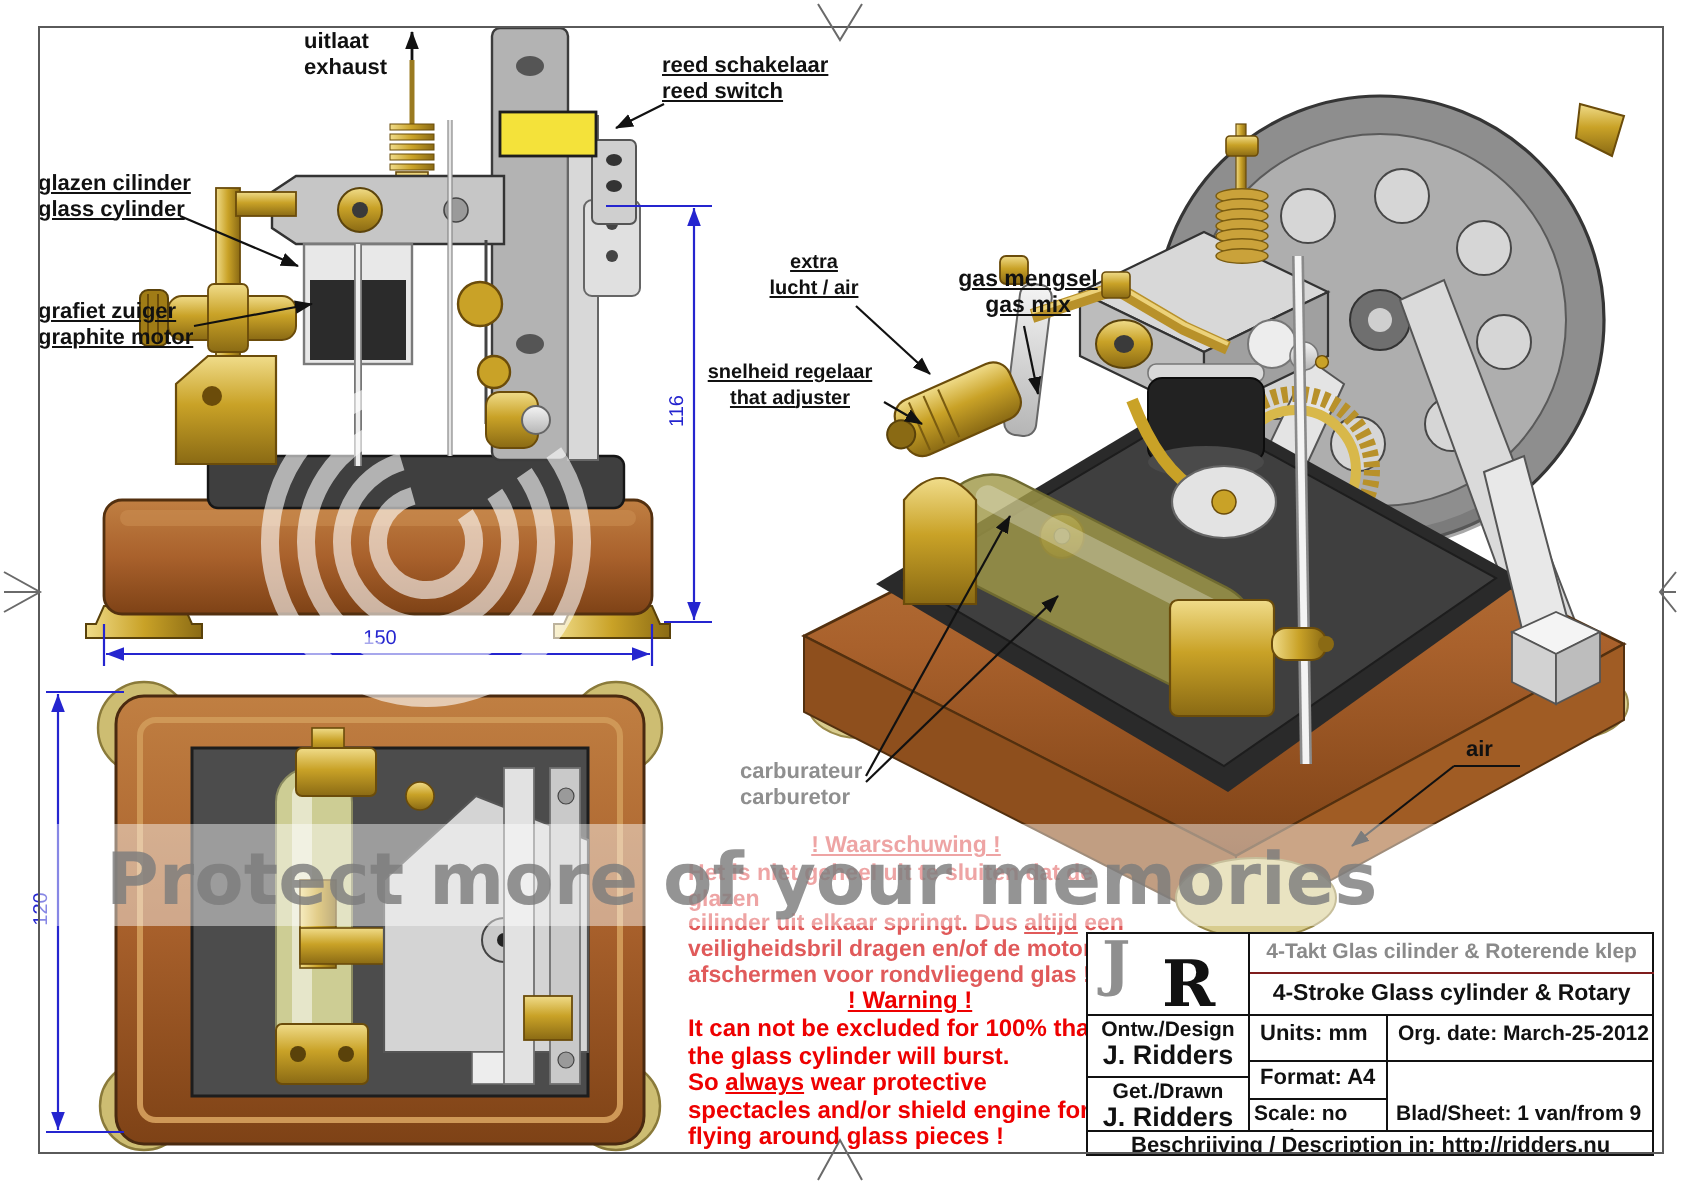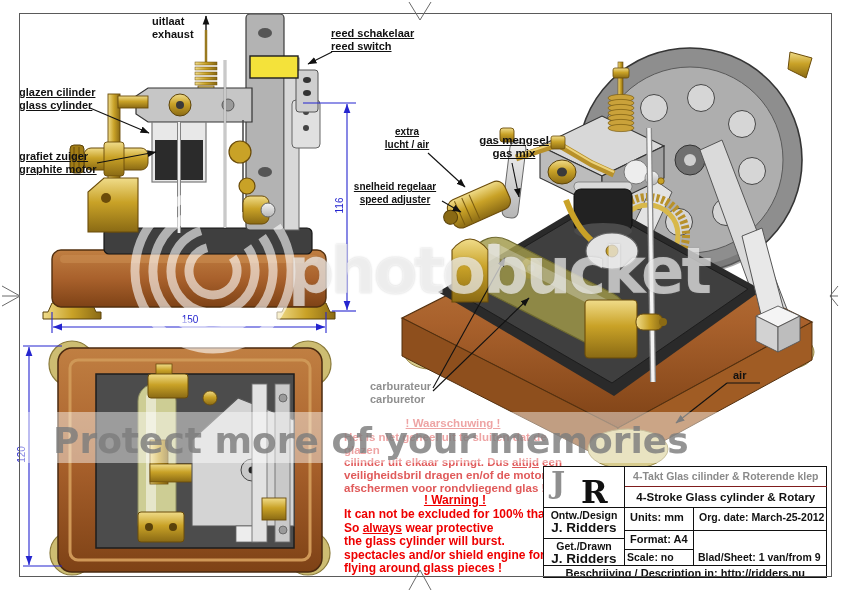--- a/index.html
+++ b/index.html
@@ -346,21 +346,21 @@
   <div class="lbl ctr" style="left:372px;top:126px;width:70px;font-size:10px;">
     <div class="u">extra</div>
     <div class="u">lucht / air</div>
   </div>
   <div class="lbl ctr" style="left:476px;top:134px;width:76px;font-size:11.5px;text-decoration:underline;">
     <div>gas mengsel</div>
     <div>gas mix</div>
   </div>
   <div class="lbl rgt" style="left:350px;top:181px;width:90px;font-size:10px;">
     <div class="u">snelheid regelaar</div>
-    <div class="u">speed adjuster</div>
+    <div class="u">that adjuster</div>
   </div>
   <div class="lbl gray" style="left:370px;top:380px;">
     <div>carburateur</div>
     <div>carburetor</div>
   </div>
   <div class="lbl" style="left:733px;top:369px;">
     <div>air</div>
   </div>
 
   <div class="dim rot" style="left:326px;top:200px;width:26px;text-align:center;">116</div>
@@ -370,35 +370,34 @@
   <div class="warn" id="warn-nl">
     <div class="head"><span class="u">! Waarschuwing !</span></div>
     <div>Het is niet geheel uit te sluiten dat de glazen</div>
     <div><span>cilinder uit elkaar springt. Dus </span><span class="u">altijd</span><span> een</span></div>
     <div>veiligheidsbril dragen en/of de motor</div>
     <div>afschermen voor rondvliegend glas !</div>
   </div>
   <div class="warn" id="warn-en">
     <div class="head"><span class="u">! Warning !</span></div>
     <div>It can not be excluded for 100% that</div>
+    <div>the glass cylinder will burst.</div>
     <div><span>So </span><span class="u">always</span><span> wear protective</span></div>
-    <div>the glass cylinder will burst.</div>
     <div>spectacles and/or shield engine for</div>
     <div>flying around glass pieces !</div>
   </div>
 
   <svg class="abs" style="left:118px;top:176px;z-index:30" width="190" height="190" viewBox="0 0 190 190">
     <g fill="none" stroke="rgba(255,255,255,0.6)" stroke-width="9" transform="rotate(-35 95 95)">
       <circle cx="95" cy="95" r="24" stroke-dasharray="121 30"></circle>
       <circle cx="95" cy="95" r="42" stroke-dasharray="211 53"></circle>
       <circle cx="95" cy="95" r="60" stroke-dasharray="302 75"></circle>
       <circle cx="95" cy="95" r="78" stroke-dasharray="392 98"></circle>
     </g>
   </svg>
-  <div id="wm-brand">photobucket</div>
   <div id="wm-band"></div>
   <div id="wm-protect">Protect more of your memories</div>
 
   <div id="tblock">
     <div class="cell" style="left:0;top:0;width:81px;height:41px;">
       <span class="logoJ">J</span>
       <span class="logoR">R</span>
     </div>
     <div class="cell noR" style="left:81px;top:0;width:201.6px;height:41px;">
       <div class="titleNL">4-Takt Glas cilinder &amp; Roterende klep</div>

